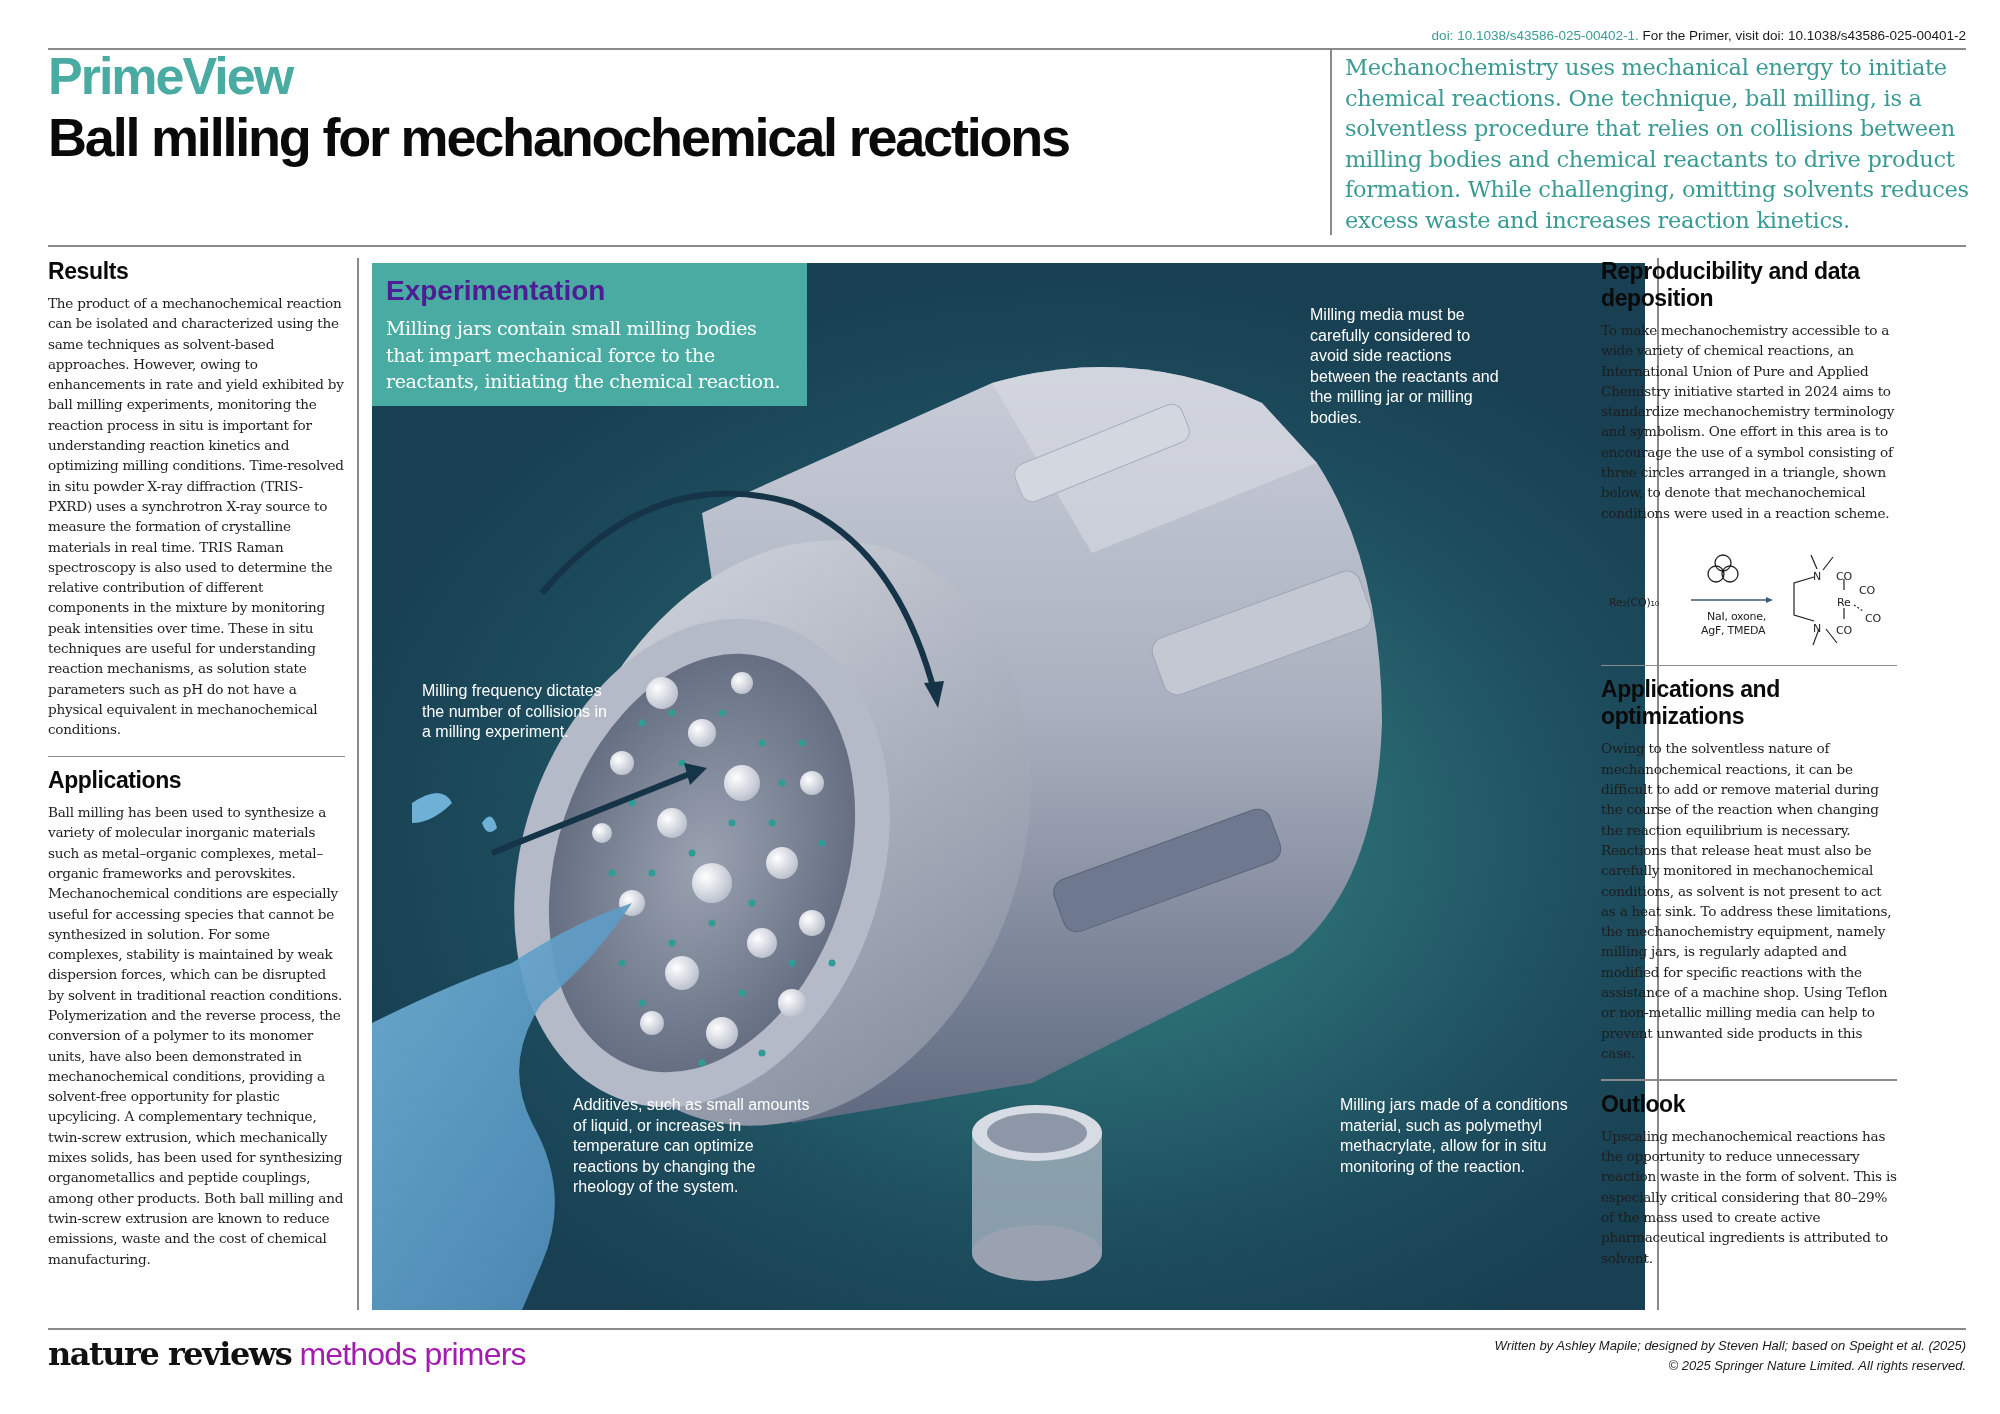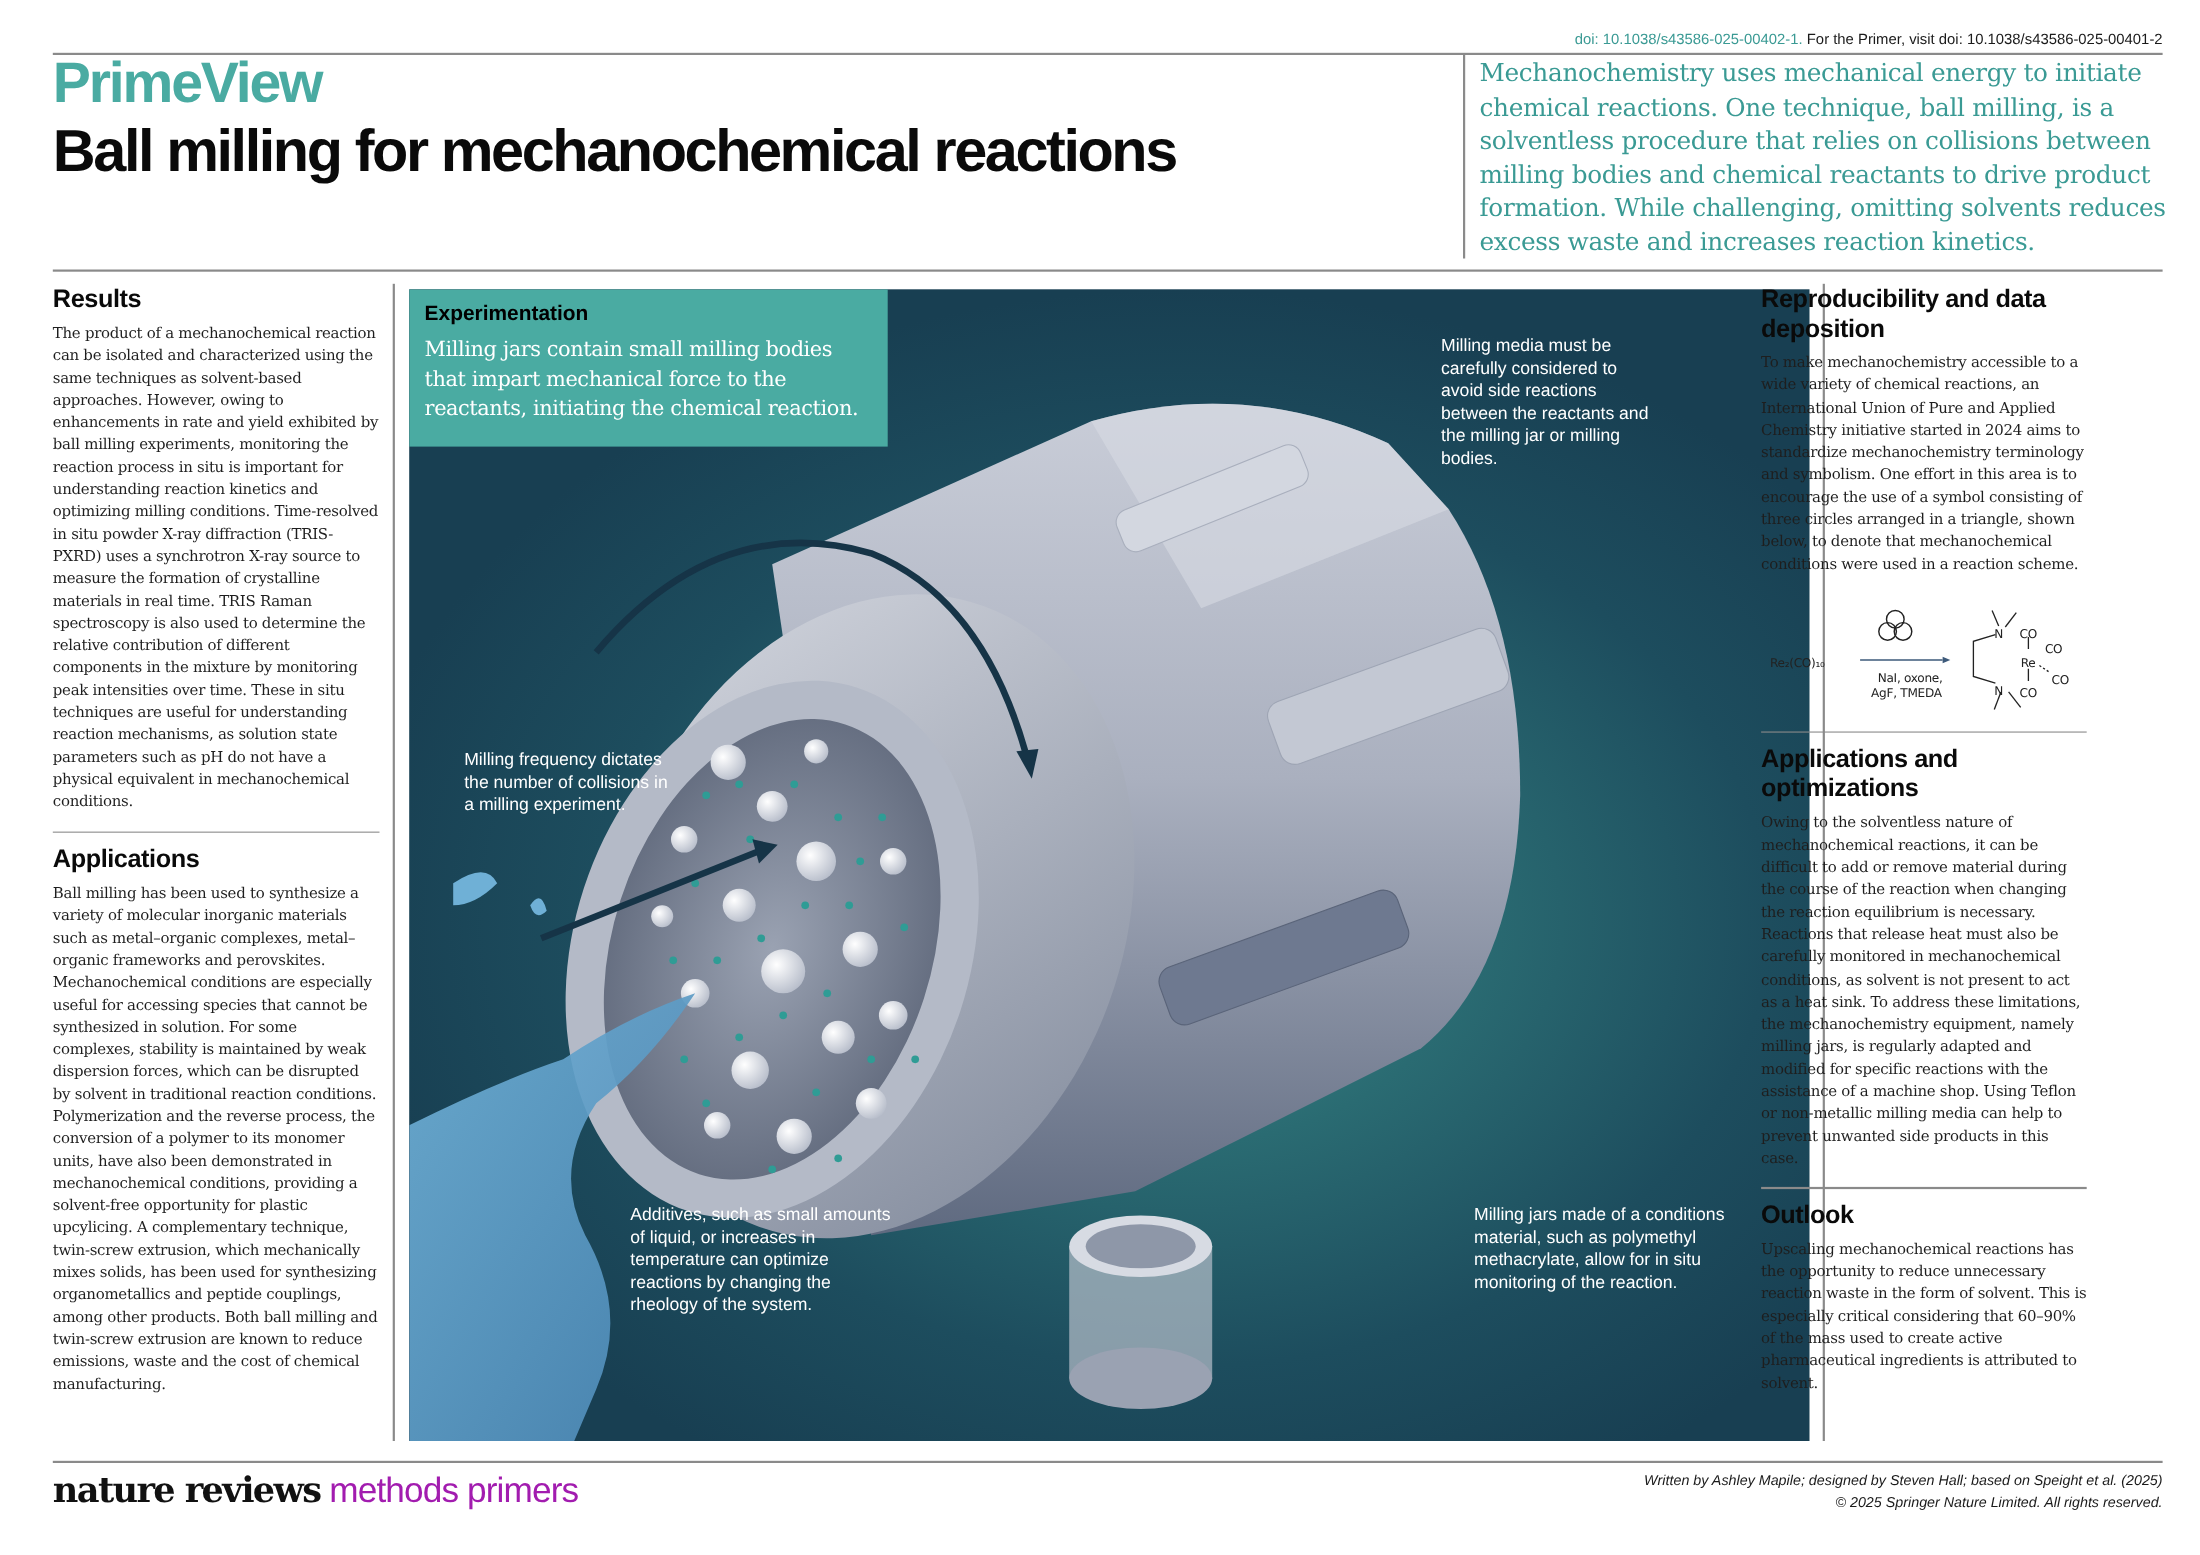--- a/index.html
+++ b/index.html
@@ -21,21 +21,21 @@
   .col-rule { height: 1.5px; background: #8a8a8a; margin: 16px 0 10px; }
 
   .left-col { left: 48px; top: 258px; width: 297px; }
   .right-col { left: 1601px; top: 258px; width: 296px; }
   .divider-v { position: absolute; width: 1.5px; background: #8a8a8a; }
 
   
   .panel { position: absolute; left: 372px; top: 263px; width: 1273px; height: 1047px; overflow: hidden;
     background: radial-gradient(ellipse 60% 55% at 55% 55%, #3f8d8a 0%, #2a6b72 35%, #1d4d5e 70%, #183f52 100%); }
   .exp-box { position: absolute; left: 0; top: 0; width: 435px; height: 143px; background: #4aaba2; padding: 12px 14px; }
-  .exp-title { font-family: "Liberation Sans", sans-serif; font-weight: 700; font-size: 19px; color: #000000; margin-bottom: 8px; }
+  .exp-title { font-family: "Liberation Sans", sans-serif; font-weight: 700; font-size: 28px; color: #4c1d95; margin-bottom: 8px; }
   .exp-text { font-family: "DejaVu Serif", serif; font-size: 19px; line-height: 26.5px; color: #fff; letter-spacing: -0.4px; }
   .note { position: absolute; font-family: "Liberation Sans", sans-serif; font-size: 16px; line-height: 20.5px; color: #ffffff; }
 
   .footer-brand { position: absolute; left: 48px; top: 1338px; font-size: 32px; line-height: 1; letter-spacing: -0.8px; }
   .footer-brand .nr { font-family: "DejaVu Serif", serif; font-weight: 700; color: #111; letter-spacing: -1.5px; }
   .footer-brand .mp { font-family: "Liberation Sans", sans-serif; font-weight: 400; color: #a21caf; }
   .credits { position: absolute; right: 34px; top: 1336px; text-align: right; font-family: "Liberation Sans", sans-serif; font-size: 13px; line-height: 20px; color: #1a1a1a; font-style: italic; }
 
   .scheme { position: relative; width: 296px; height: 120px; margin: 14px 0 0; }
   .scheme-text { position: absolute; font-family: "DejaVu Sans", sans-serif; font-size: 11px; color: #222; }
@@ -221,21 +221,21 @@
   </div>
 
   <div class="col-rule" style="margin-top:8px;"></div>
   <section>
     <h2>Applications and optimizations</h2>
     <p>Owing to the solventless nature of mechanochemical reactions, it can be difficult to add or remove material during the course of the reaction when changing the reaction equilibrium is necessary. Reactions that release heat must also be carefully monitored in mechanochemical conditions, as solvent is not present to act as a heat sink. To address these limitations, the mechanochemistry equipment, namely milling jars, is regularly adapted and modified for specific reactions with the assistance of a machine shop. Using Teflon or non-metallic milling media can help to prevent unwanted side products in this case.</p>
   </section>
   <div class="col-rule"></div>
   <section>
     <h2>Outlook</h2>
-    <p>Upscaling mechanochemical reactions has the opportunity to reduce unnecessary reaction waste in the form of solvent. This is especially critical considering that 60–90% of the mass used to create active pharmaceutical ingredients is attributed to solvent.</p>
+    <p>Upscaling mechanochemical reactions has the opportunity to reduce unnecessary reaction waste in the form of solvent. This is especially critical considering that 80–29% of the mass used to create active pharmaceutical ingredients is attributed to solvent.</p>
   </section>
 </div>
 
 <div class="rule" style="left:48px; top:1328px; width:1918px; height:1.5px;"></div>
 <div class="footer-brand">
   <span class="nr">nature reviews</span><span class="mp"> methods primers</span>
 </div>
 <div class="credits">
   <div>Written by Ashley Mapile; designed by Steven Hall; based on Speight et al. (2025)</div>
   <div>© 2025 Springer Nature Limited. All rights reserved.</div>

